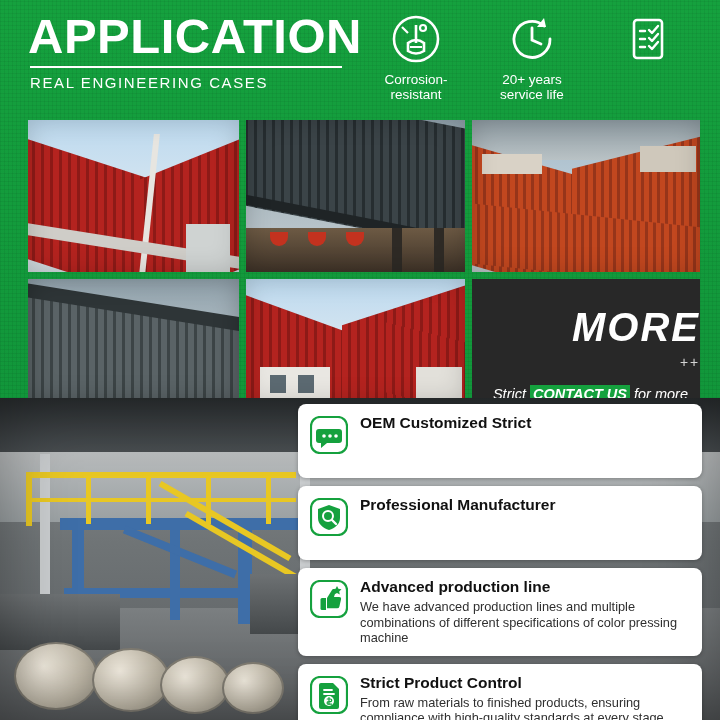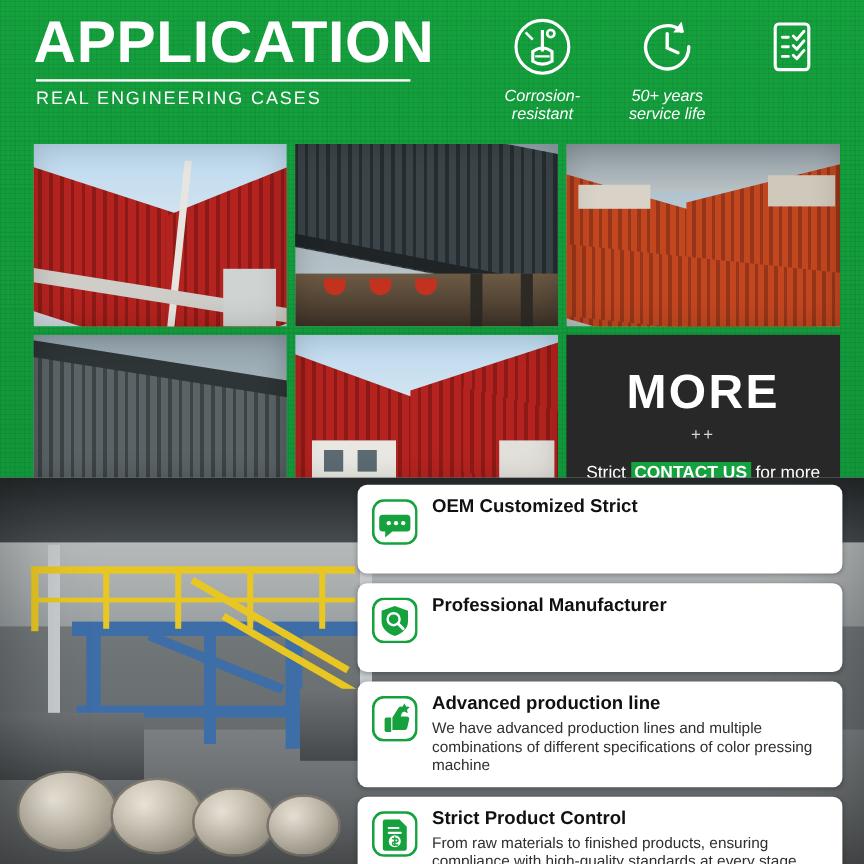--- a/index.html
+++ b/index.html
@@ -58,24 +58,23 @@
   }
   .title-sub {
     color: #ffffff;
     font-size: 15px;
     letter-spacing: 1.6px;
     margin-left: 2px;
   }
 
   .features {
     position: absolute;
-    right: 8px; top: 10px;
+    right: 20px; top: 10px;
     display: flex;
-    gap: 0px;
-    font-style: italic;
+    gap: 12px;
   }
   .feature {
     width: 104px;
     text-align: center;
     color: #ffffff;
   }
   .feature .ficon {
     height: 58px;
     display: flex;
     align-items: center;
@@ -132,22 +131,23 @@
   }
   .stripes-grey {
     background: repeating-linear-gradient(90deg,#5a6366 0 6px,#3c4446 6px 9px);
   }
 
   
   .more-box {
     position: relative;
     background: #282828;
     color: #ffffff;
-    text-align: center;
+    text-align: right;
     overflow: hidden;
+    font-style: italic;
   }
   .more-title {
     font-size: 40px;
     font-weight: bold;
     letter-spacing: 2px;
     margin-top: 26px;
   }
   .more-plus {
     font-size: 14px;
     letter-spacing: 2px;
@@ -276,21 +276,21 @@
         </div>
 
         <div class="feature">
           <div class="ficon">
             <svg width="52" height="52" viewBox="0 0 52 52">
               <path d="M44 26 A18 18 0 1 1 38 13" fill="none" stroke="#ffffff" stroke-width="2.8" stroke-linecap="round"></path>
               <path d="M38 5 L40 14 L31 14 Z" fill="#ffffff"></path>
               <path d="M26 15 L26 27 L35 31" fill="none" stroke="#ffffff" stroke-width="2.8" stroke-linecap="round"></path>
             </svg>
           </div>
-          <div class="flabel" style="white-space:pre-line">50+ years
+          <div class="flabel" style="white-space:pre-line">20+ years
 service life</div>
         </div>
 
         <div class="feature">
           <div class="ficon">
             <svg width="52" height="52" viewBox="0 0 52 52">
               <rect x="12" y="7" width="28" height="38" rx="3" fill="none" stroke="#ffffff" stroke-width="2.6"></rect>
               <path d="M18 18 L23 18 M18 26 L23 26 M18 34 L23 34" stroke="#ffffff" stroke-width="2.4" stroke-linecap="round"></path>
               <path d="M27 17 L30 20 L36 13" fill="none" stroke="#ffffff" stroke-width="2.4" stroke-linecap="round" stroke-linejoin="round"></path>
               <path d="M27 25 L30 28 L36 21" fill="none" stroke="#ffffff" stroke-width="2.4" stroke-linecap="round" stroke-linejoin="round"></path>

